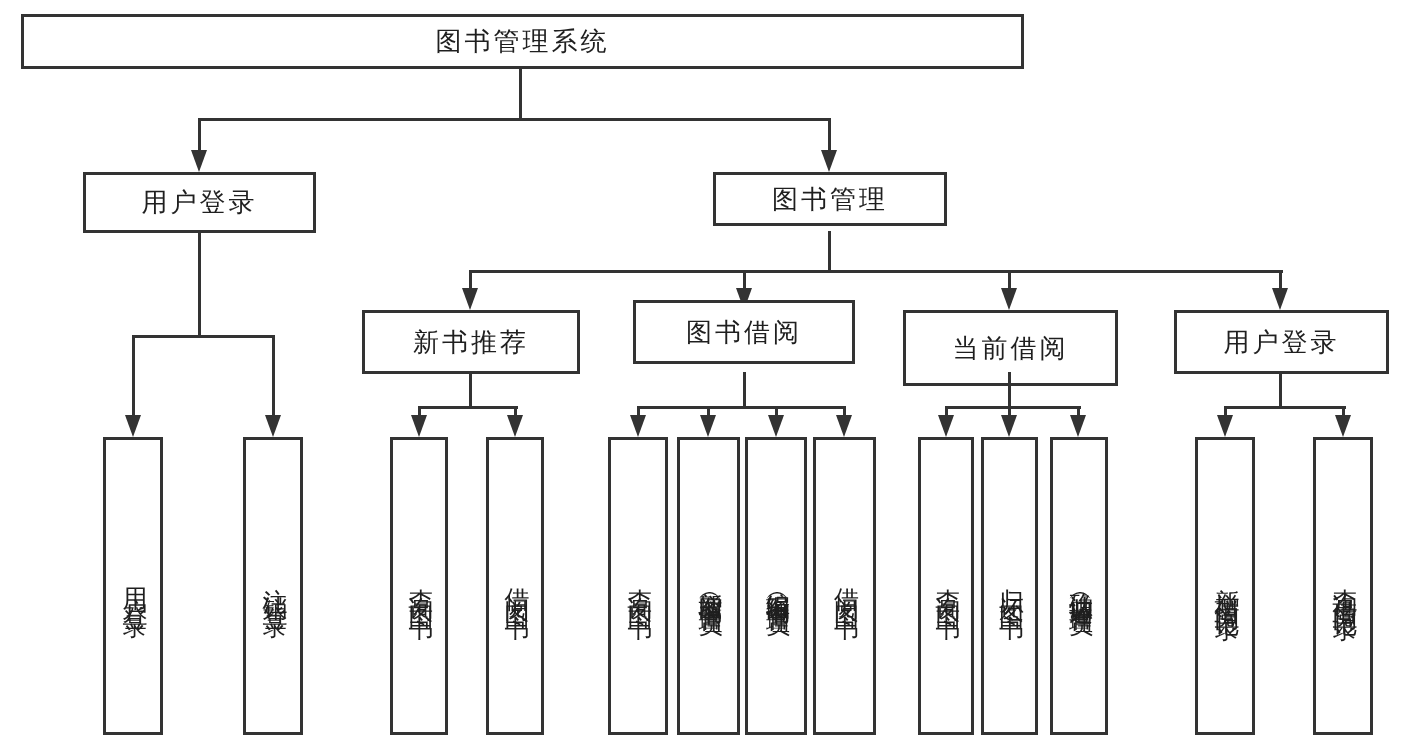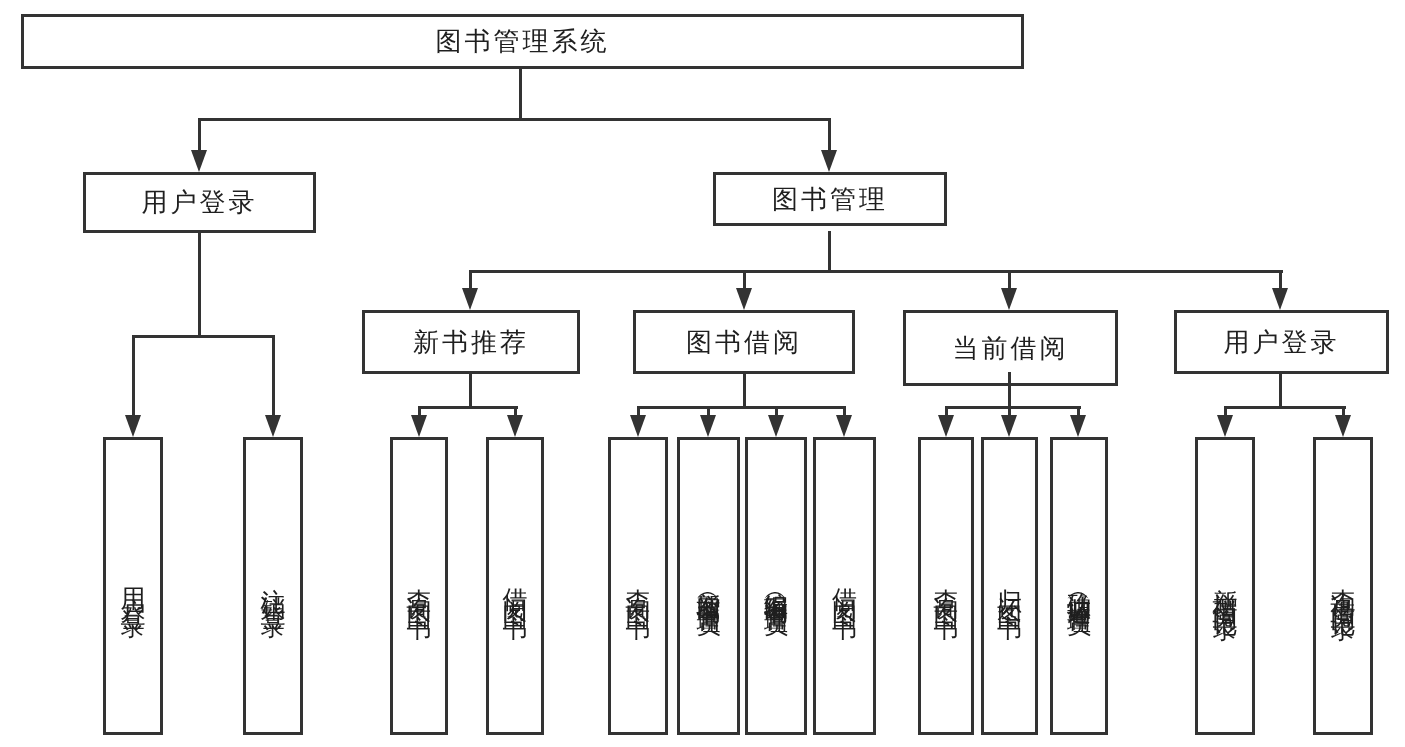--- a/index.html
+++ b/index.html
@@ -1,19 +1,19 @@
 <!DOCTYPE html>
 <html><head>
 <meta charset="utf-8">
 <style>
   html,body { margin:0; padding:0; background:#ffffff; }
   #canvas {
     position:relative; width:1405px; height:747px;
     background:#ffffff; overflow:hidden;
-    font-family:Liberation Serif, serif;
+    font-family:Liberation Mono, monospace;
     color:#1f1f1f;
   }
   .hbox {
     position:absolute; box-sizing:border-box;
     border:3px solid #333333; background:#ffffff;
     display:flex; align-items:center; justify-content:center;
     font-size:26px; letter-spacing:3px; white-space:nowrap;
   }
   .vbox {
     position:absolute; box-sizing:border-box;
@@ -80,21 +80,21 @@
   <div class="line vline" style="left:1008px; top:270px; height:22px;"></div>
   <div class="line vline" style="left:1279px; top:270px; height:22px;"></div>
   <div class="arrow" style="left:462px; top:288px;"></div>
   <div class="arrow" style="left:736px; top:288px;"></div>
   <div class="arrow" style="left:1001px; top:288px;"></div>
   <div class="arrow" style="left:1272px; top:288px;"></div>
 
   <div class="hbox" style="left:362px; top:310px; width:218px; height:64px;">
     <span>新书推荐</span>
   </div>
-  <div class="hbox" style="left:633px; top:310px; width:222px; height:64px;">
+  <div class="hbox" style="left:633px; top:300px; width:222px; height:64px;">
     <span>图书借阅</span>
   </div>
   <div class="hbox" style="left:903px; top:310px; width:215px; height:76px;">
     <span>当前借阅</span>
   </div>
   <div class="hbox" style="left:1174px; top:310px; width:215px; height:64px;">
     <span>用户登录</span>
   </div>
 
   <div class="line vline" style="left:469px; top:372px; height:36px;"></div>

